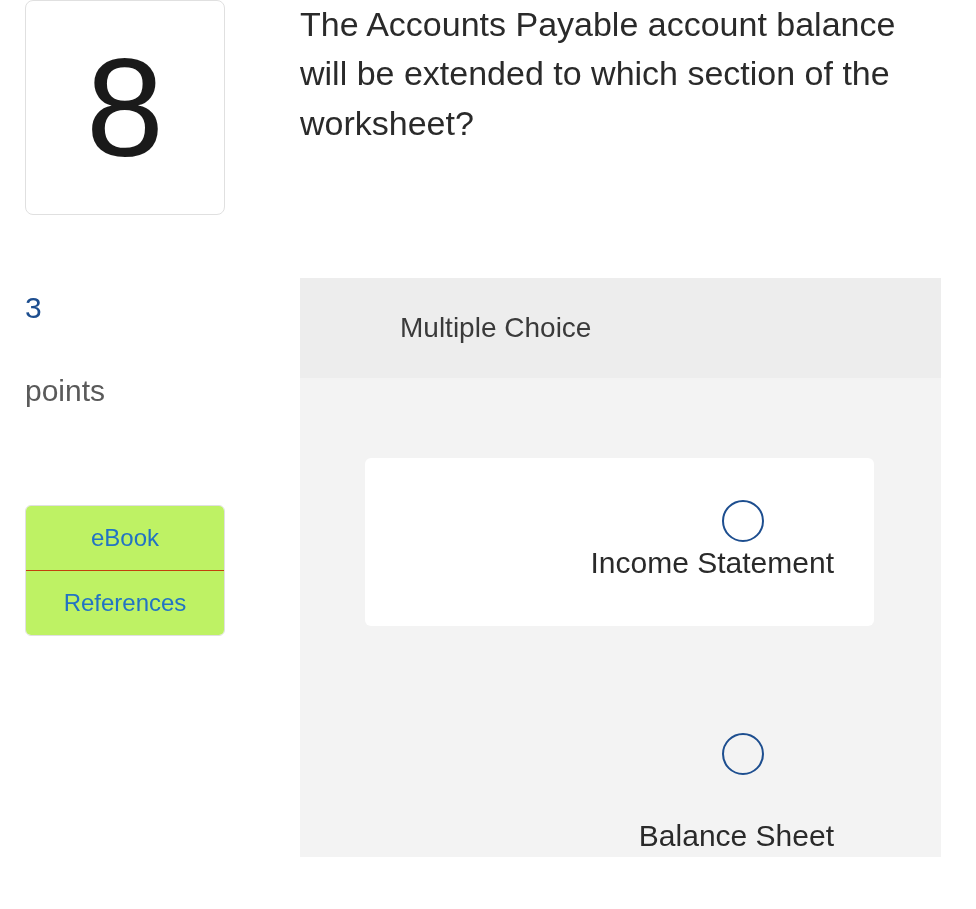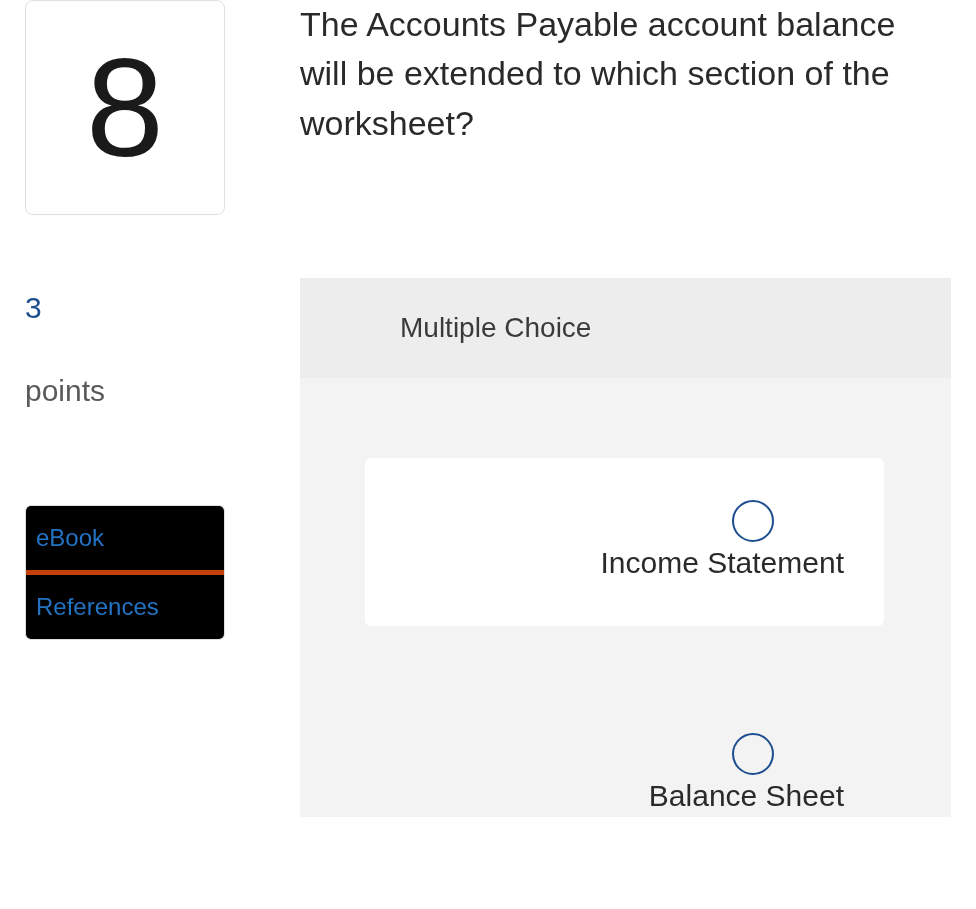--- a/index.html
+++ b/index.html
@@ -58,33 +58,34 @@
       margin-top: 45px;
     }
     .resources-box {
       border: 1px solid #e0e0e0;
       border-radius: 6px;
       width: 200px;
       overflow: hidden;
     }
     .resource-link {
       display: block;
+      text-align: center;
       padding: 18px 10px;
       font-size: 24px;
       color: #2273c4;
       cursor: pointer;
-      background: #000000;
+      background: #bef264;
     }
     .resource-link + .resource-link {
-      border-top: 5px solid #c2410c;
+      border-top: 1px solid #c2410c;
     }
     .main {
       flex: 1;
       padding-left: 55px;
-      padding-right: 25px;
+      padding-right: 35px;
     }
     .question-text {
       font-size: 34px;
       color: #2a2a2a;
       line-height: 1.45;
       font-weight: 400;
       padding-bottom: 130px;
     }
     .mc-container {
       background: #f3f3f3;
@@ -107,20 +108,21 @@
       padding: 42px 40px 42px 55px;
       margin-bottom: 65px;
       margin-right: 67px;
       cursor: pointer;
       flex-direction: column;
     }
     .option-card:last-child {
       margin-bottom: 16px;
       background: transparent;
       padding-bottom: 0;
+      gap: 40px;
     }
     .radio-circle {
       width: 42px;
       height: 42px;
       border: 2px solid #1d4e8f;
       border-radius: 50%;
       flex-shrink: 0;
       margin-right: 70px;
     }
     .option-label {

